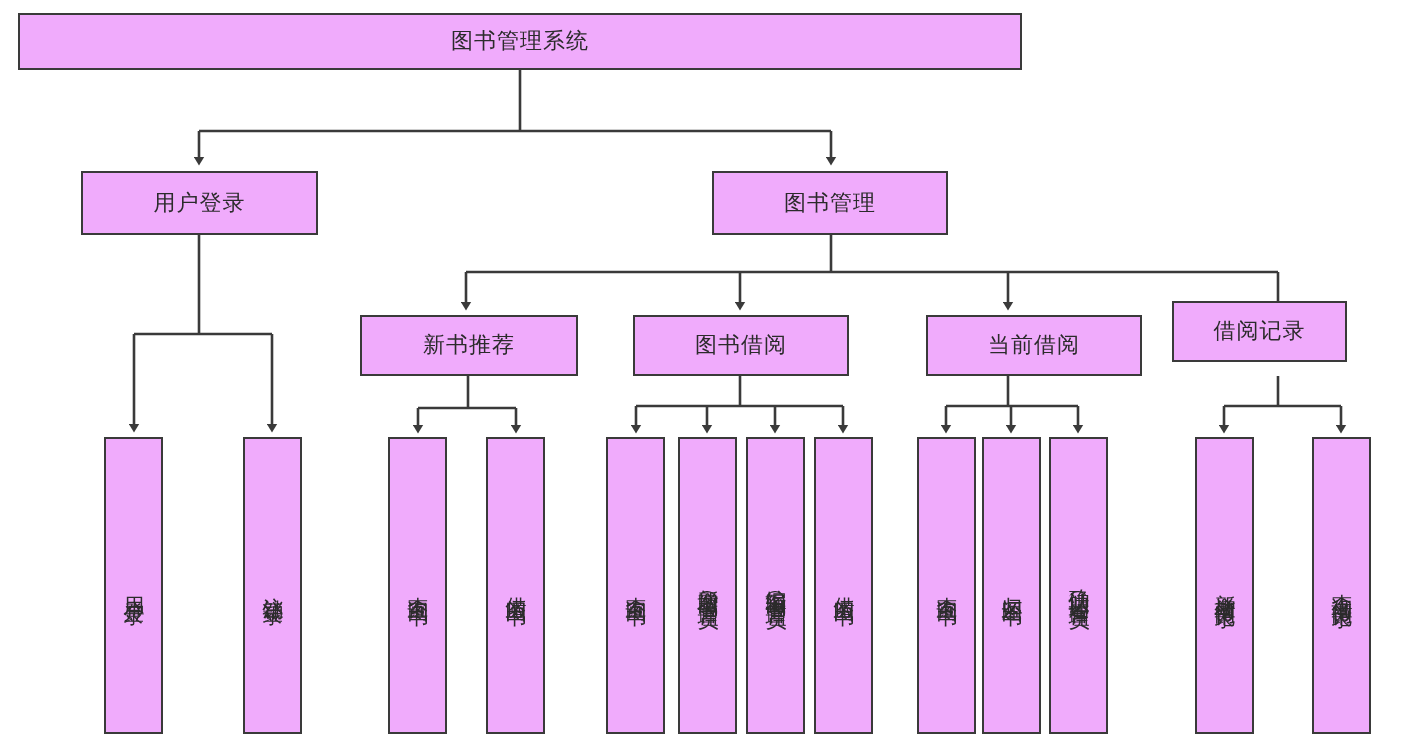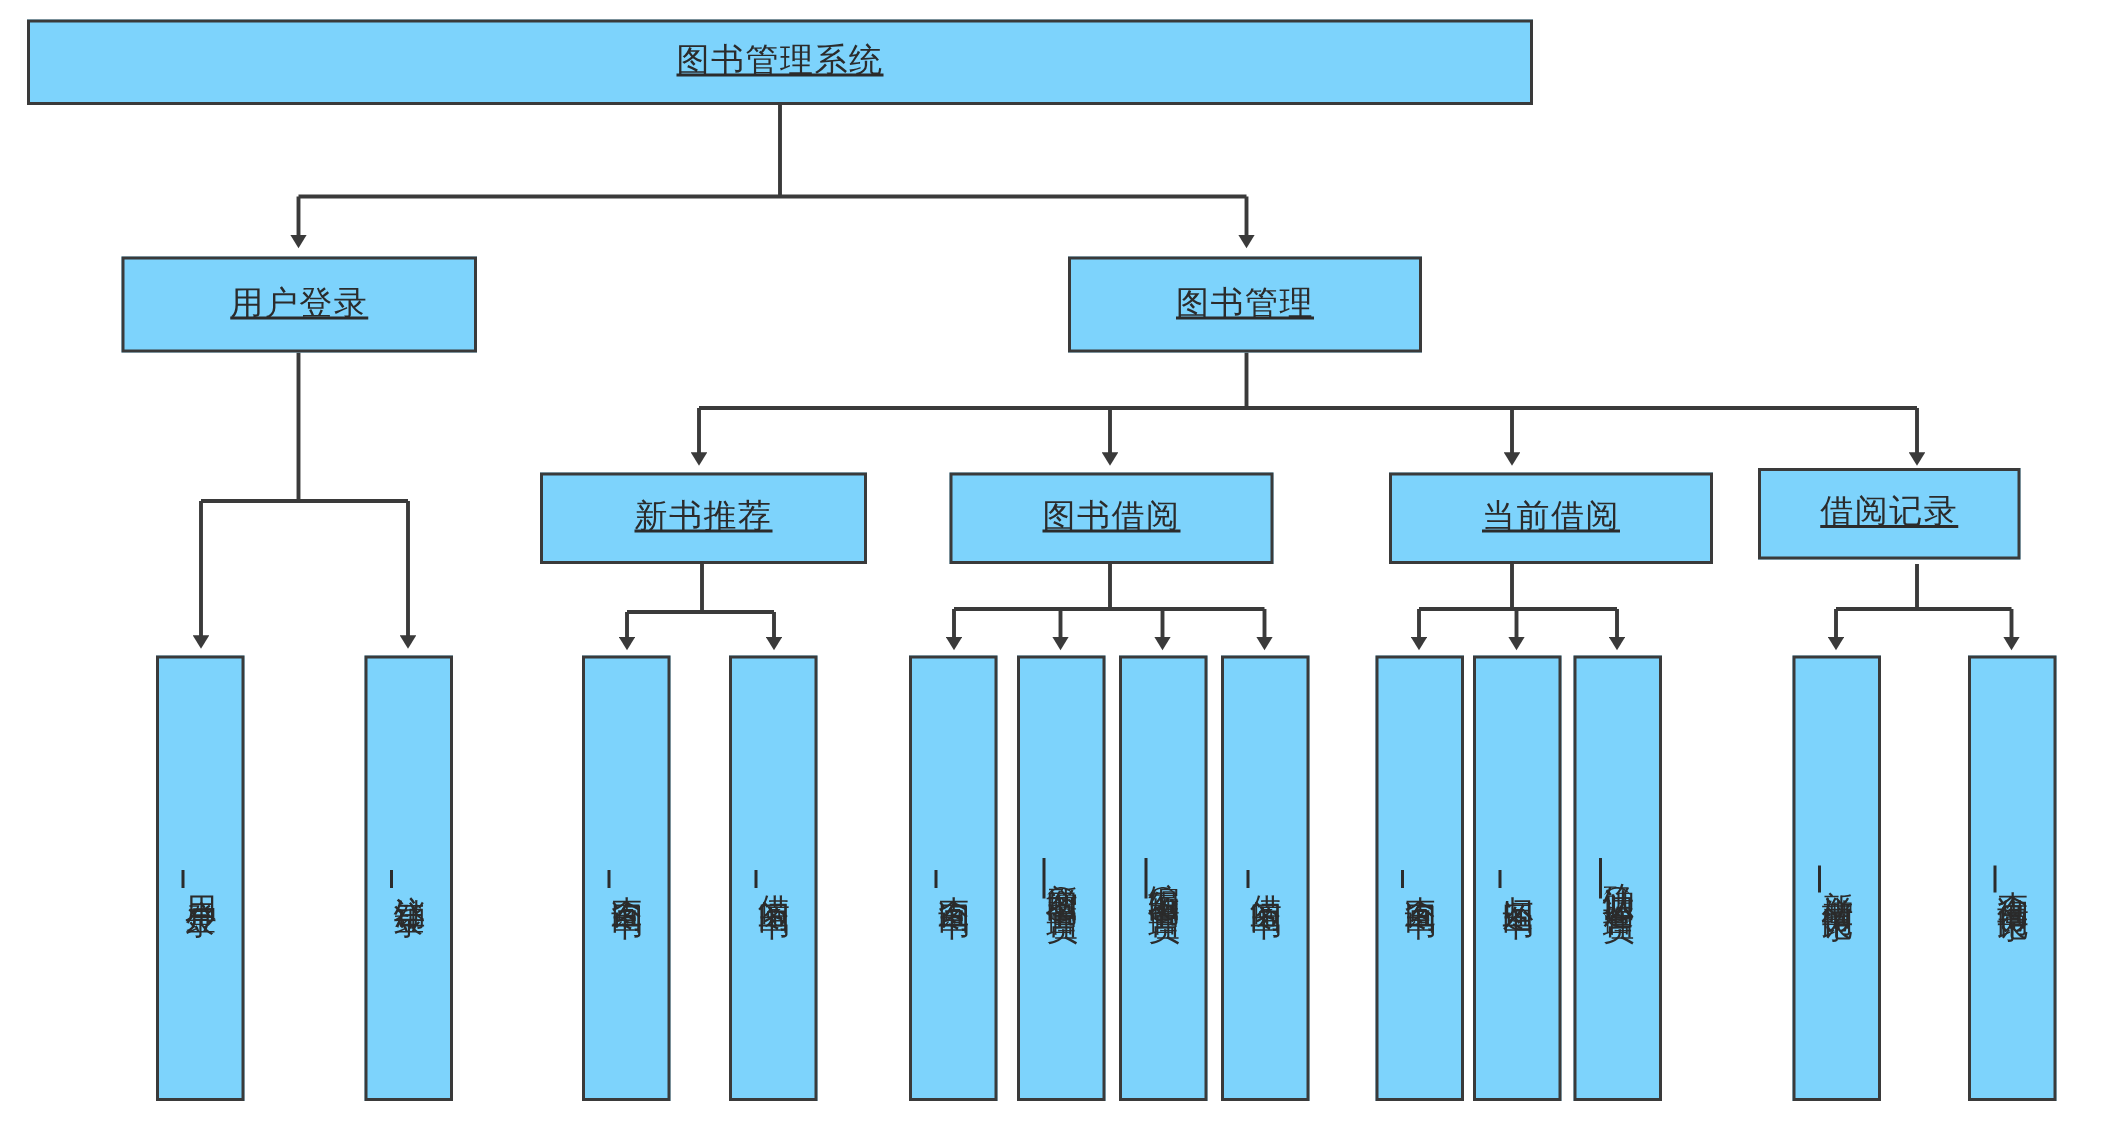--- a/index.html
+++ b/index.html
@@ -22,26 +22,25 @@
     left: 0;
     top: 0;
     width: 1405px;
     height: 747px;
     pointer-events: none;
   }
   .node {
     position: absolute;
     box-sizing: border-box;
     border: 2.5px solid #3a3a3a;
-    background: #7dd3fc;
+    background: #f0abfc;
     display: flex;
     align-items: center;
     justify-content: center;
     color: #2b2b2b;
-    text-decoration: underline;
   }
   .node.horiz {
     font-size: 22px;
     letter-spacing: 1px;
     line-height: 1.1;
   }
   .node.leaf {
     font-size: 21px;
   }
   .node.leaf .vtext {
@@ -129,21 +128,21 @@
 
   <div class="node horiz" style="left:360px; top:315px; width:218px; height:61px;">
     <span>新书推荐</span>
   </div>
   <div class="node horiz" style="left:633px; top:315px; width:216px; height:61px;align-items:center;">
     <span>图书借阅</span>
   </div>
   <div class="node horiz" style="left:902px; top:315px; width:216px; height:61px;margin-left:24px;">
     <span>当前借阅</span>
   </div>
-  <div class="node horiz" style="left:1172px; top:312px; width:175px; height:61px;">
+  <div class="node horiz" style="left:1172px; top:301px; width:175px; height:61px;">
     <span>借阅记录</span>
   </div>
 
   <div class="node leaf" style="left:104px; top:437px; width:59px; height:297px;">
     <span class="vtext">用户登录</span>
   </div>
   <div class="node leaf" style="left:243px; top:437px; width:59px; height:297px;">
     <span class="vtext">注销登录</span>
   </div>
 

